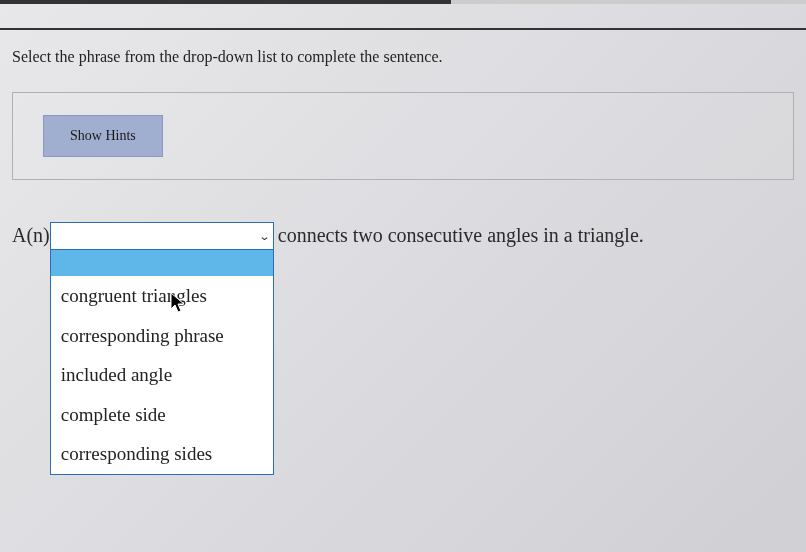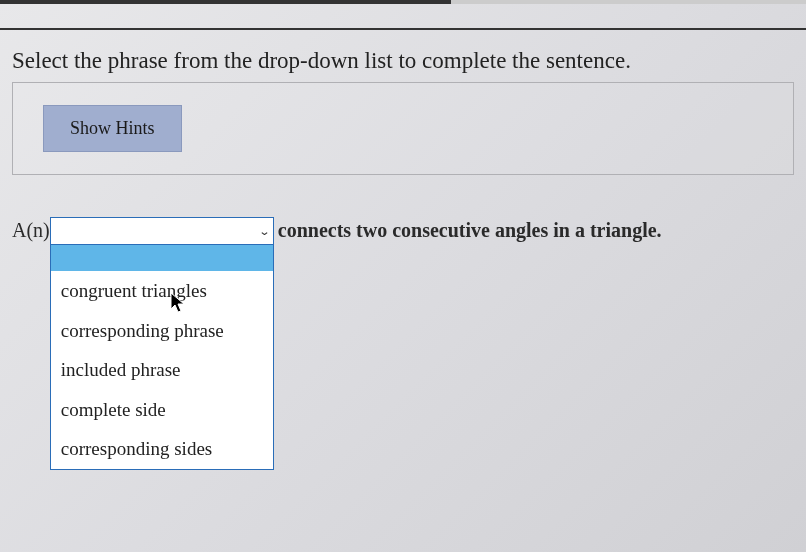--- a/index.html
+++ b/index.html
@@ -31,53 +31,52 @@
     }
     .divider {
       margin: 24px 0 18px 0;
       border: none;
       border-top: 2px solid #333;
     }
     .content {
       padding: 0 12px;
     }
     .instruction {
-      font-size: 23px;
+      font-size: 16px;
       color: #222;
-      margin-bottom: 8px;
+      margin-bottom: 26px;
     }
     .hint-container {
       border: 1px solid #b0b0b4;
       padding: 22px 30px;
       background: rgba(255,255,255,0.05);
       margin-bottom: 42px;
     }
     .show-hints-btn {
       display: inline-block;
       background: #a0aecf;
       border: 1px solid #8a99bd;
       padding: 12px 26px;
       font-family: Georgia, serif;
-      font-size: 18px;
+      font-size: 14px;
       color: #1a1a1a;
       cursor: pointer;
     }
     .sentence-row {
       display: flex;
       align-items: flex-start;
       font-size: 20px;
       position: relative;
     }
     .prefix {
       padding-top: 2px;
     }
     .suffix {
       padding-top: 2px;
       padding-left: 4px;
-      font-weight: bold;
     }
     .dropdown-wrap {
       position: relative;
       width: 224px;
     }
     .dropdown-select {
       width: 224px;
       height: 28px;
       border: 1px solid #2a6db8;
       background: #fff;
@@ -148,21 +147,21 @@
 
     <div class="dropdown-wrap">
       <div class="dropdown-select">
         <span></span>
         <span class="chevron">⌄</span>
       </div>
       <div class="dropdown-list">
         <div class="dropdown-option blank highlighted"></div>
         <div class="dropdown-option">congruent triangles</div>
         <div class="dropdown-option">corresponding phrase</div>
-        <div class="dropdown-option">included phrase</div>
+        <div class="dropdown-option">included angle</div>
         <div class="dropdown-option">complete side</div>
         <div class="dropdown-option">corresponding sides</div>
       </div>
     </div>
 
     <span class="suffix">connects two consecutive angles in a triangle.</span>
   </div>
 
 </div>
 

